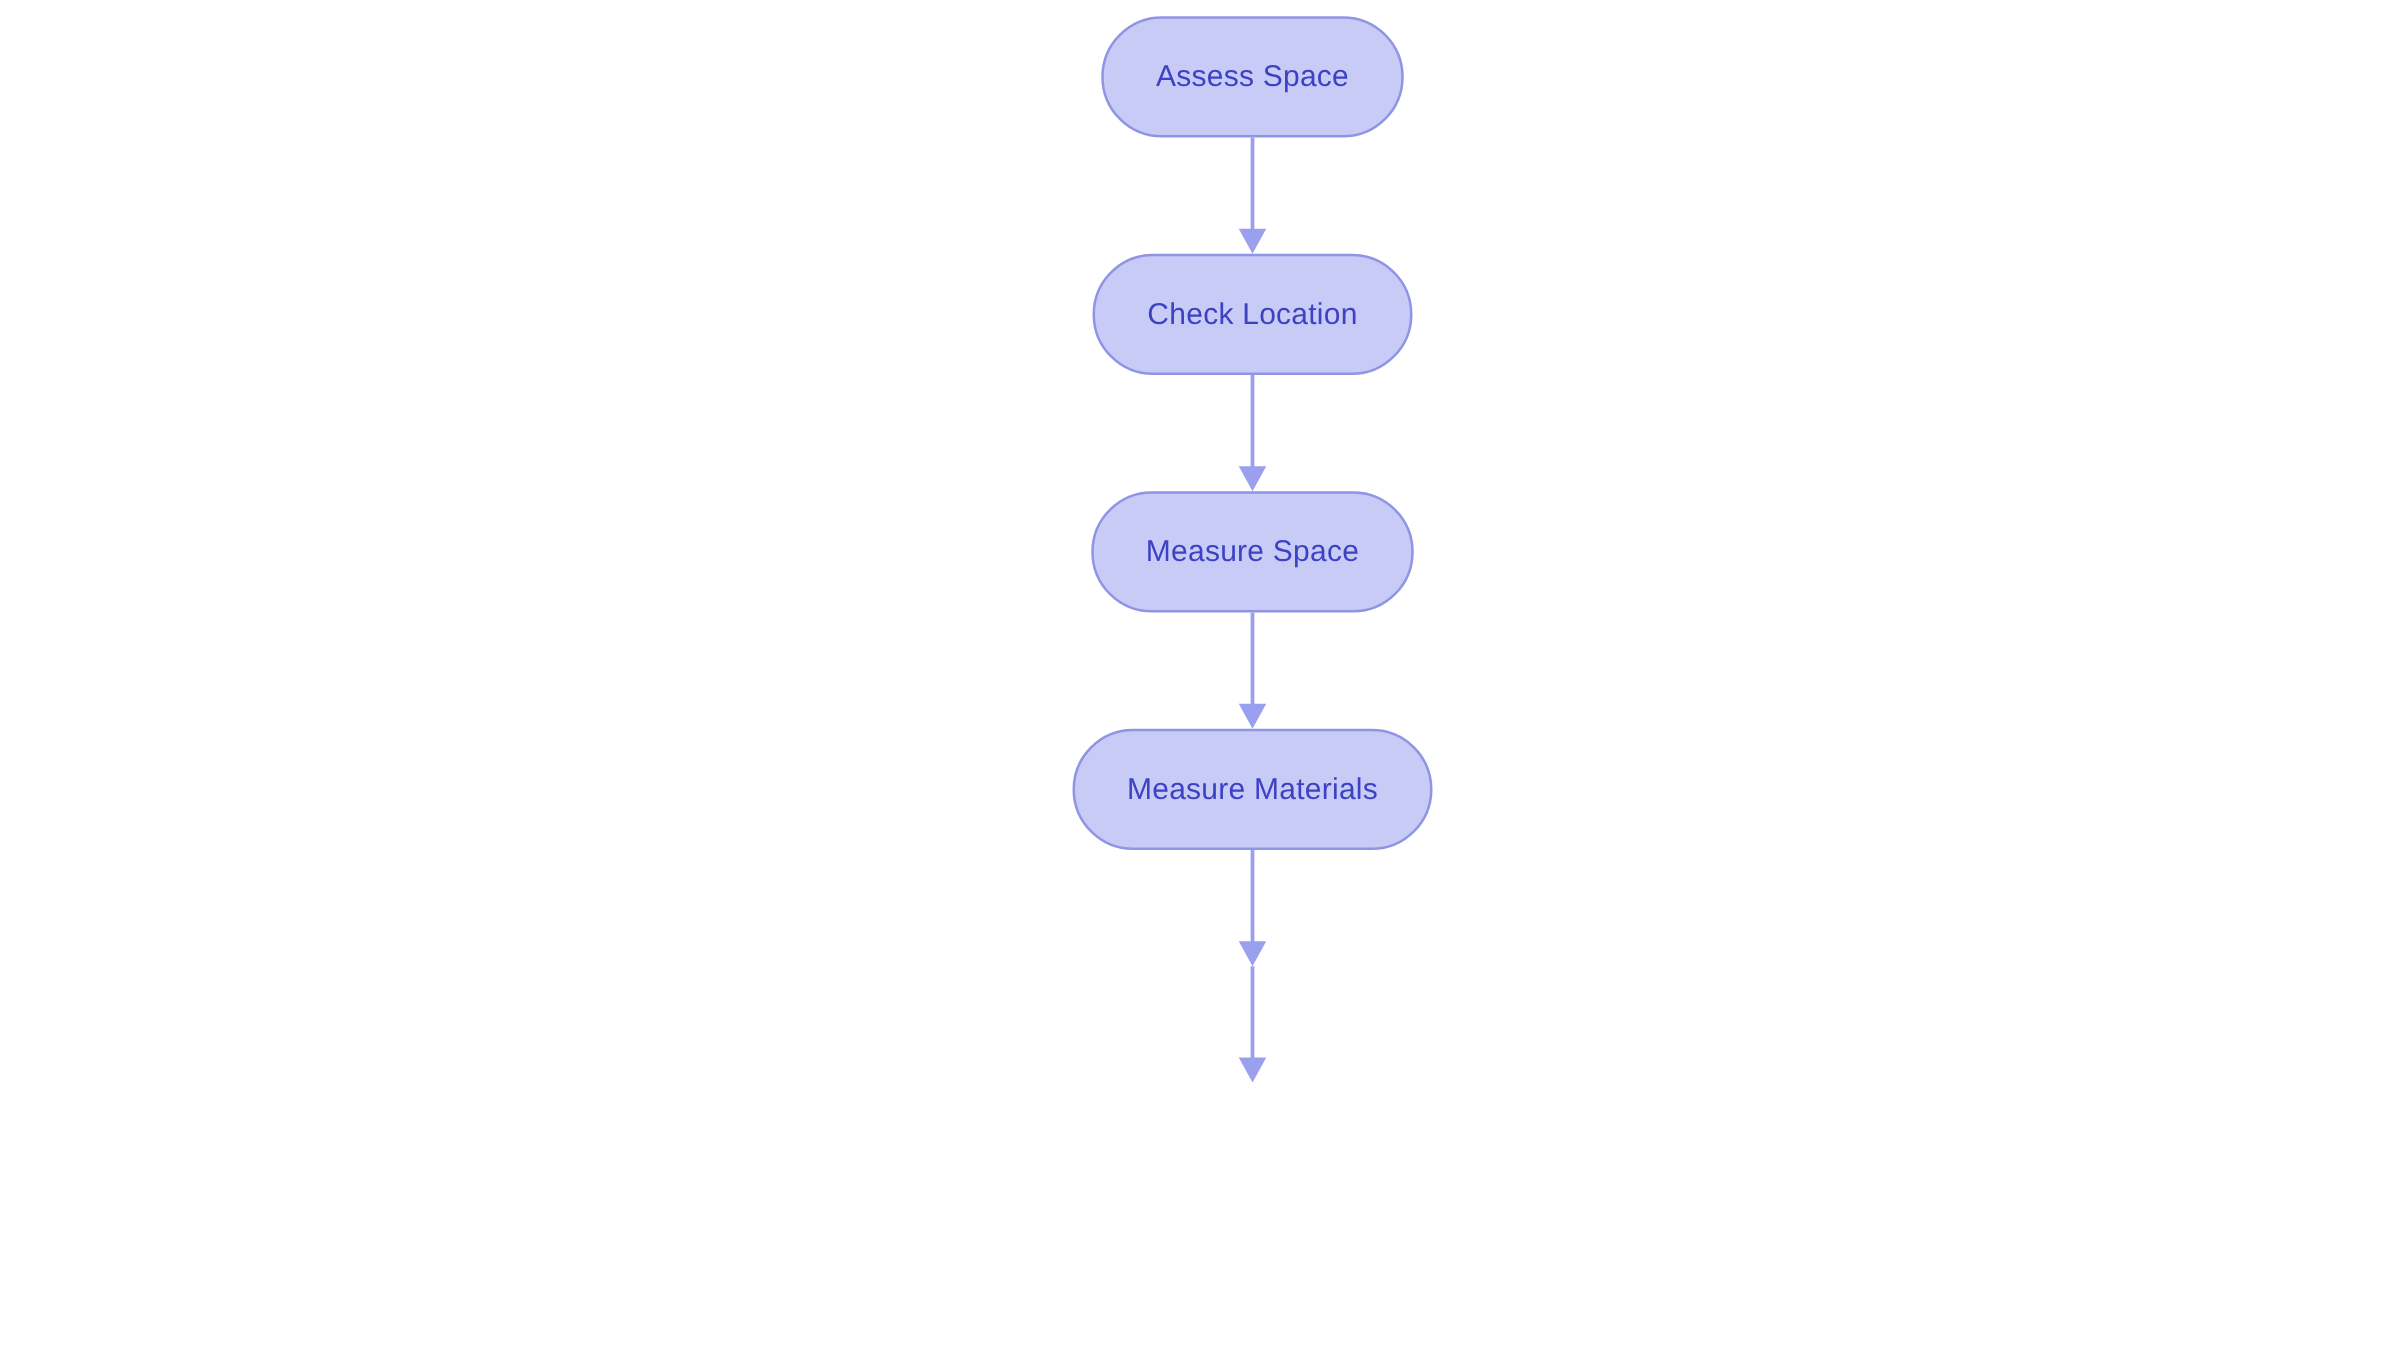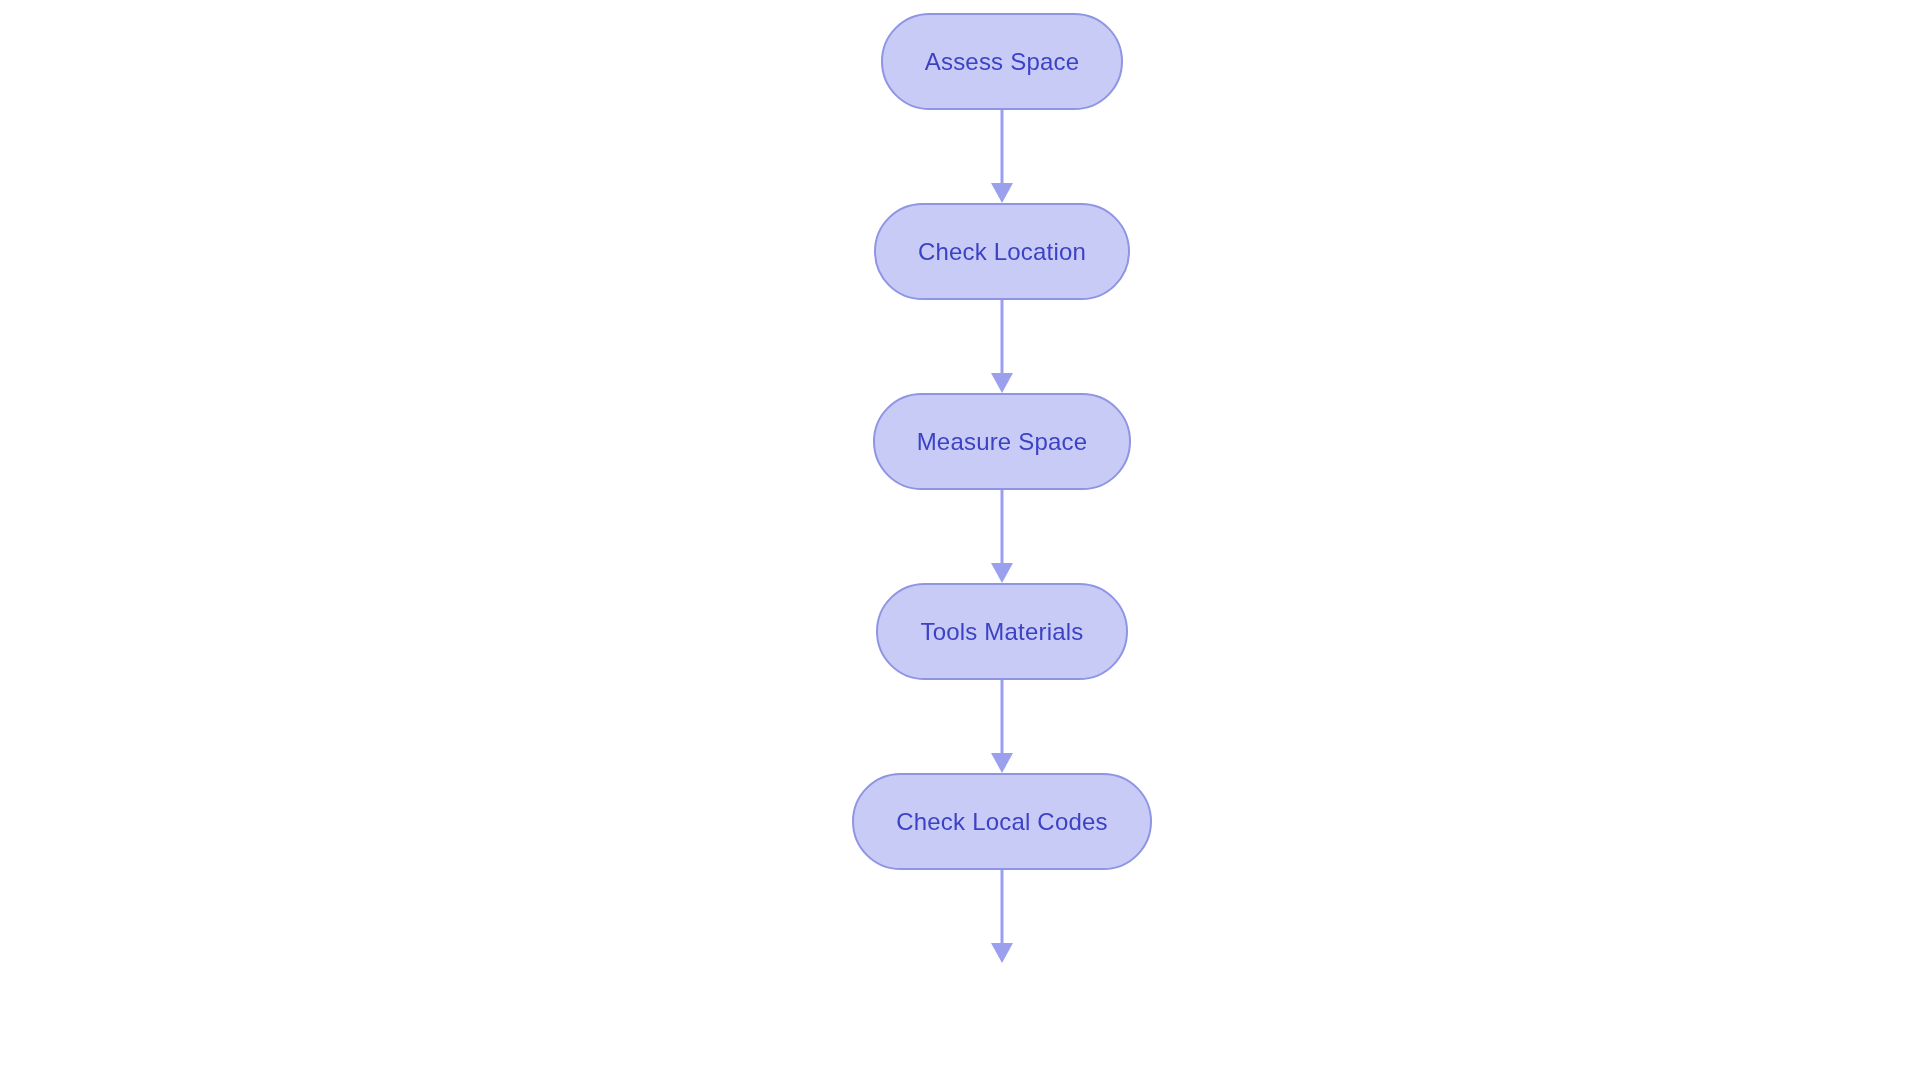--- a/index.html
+++ b/index.html
@@ -101,31 +101,28 @@
     <div class="node">
       <span class="node-label">Measure Space</span>
     </div>
 
     <div class="arrow">
       <div class="arrow-line"></div>
       <div class="arrow-head"></div>
     </div>
 
     <div class="node">
-      <span class="node-label">Tools Materials</span>
+      <span class="node-label">Measure Materials</span>
     </div>
 
     <div class="arrow">
       <div class="arrow-line"></div>
       <div class="arrow-head"></div>
     </div>
 
-    <div class="node">
-      <span class="node-label">Check Local Codes</span>
-    </div>
 
     <div class="arrow">
       <div class="arrow-line"></div>
       <div class="arrow-head"></div>
     </div>
 
 
   </div>
 </div>
 

